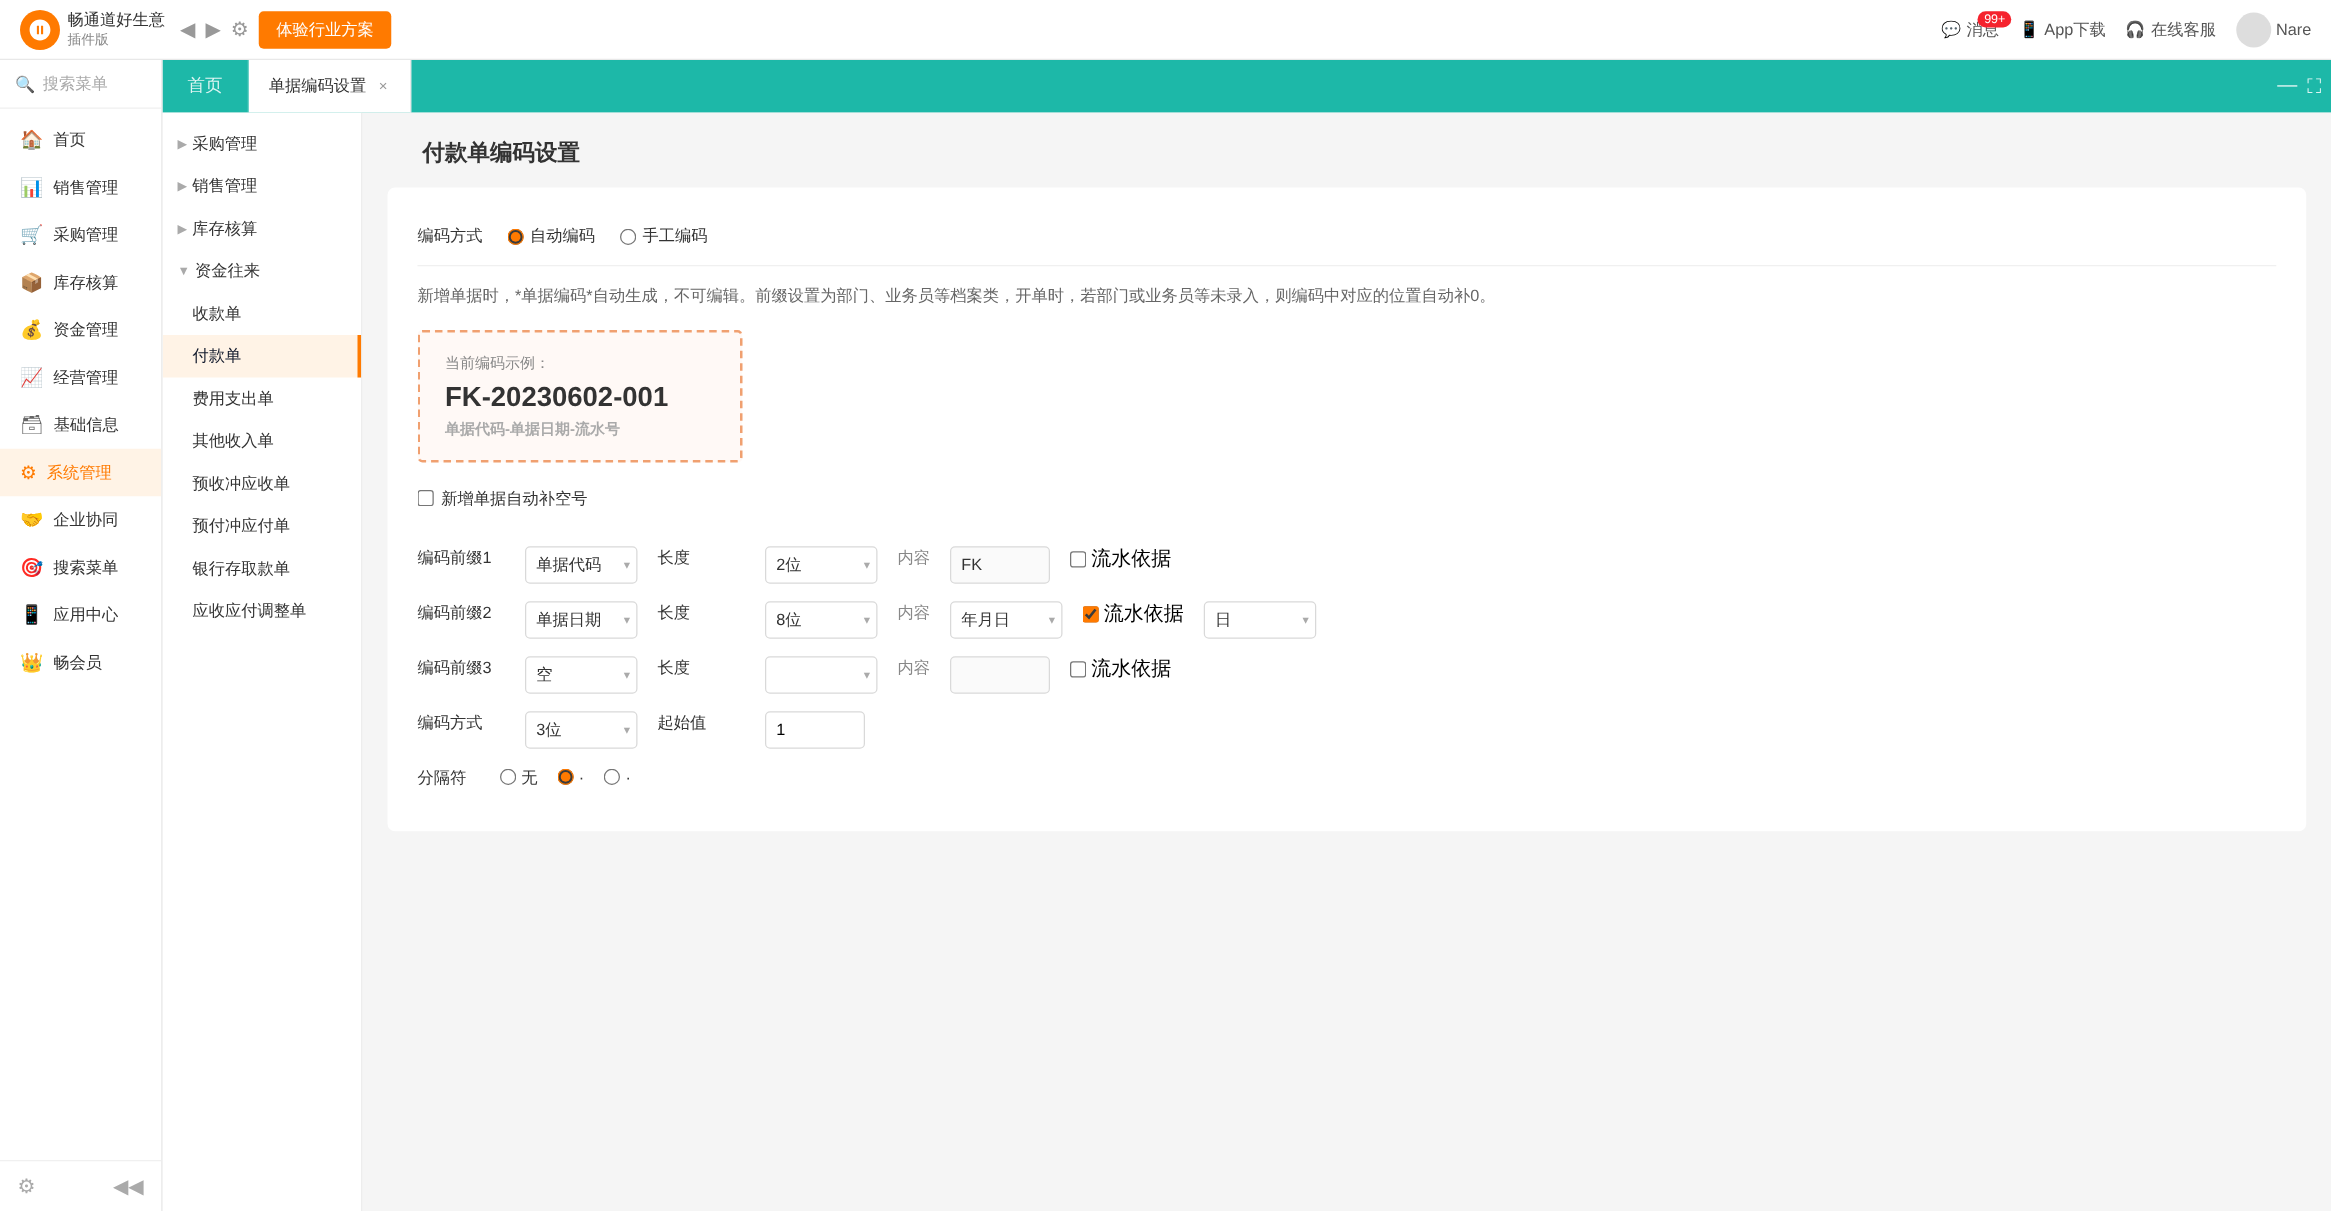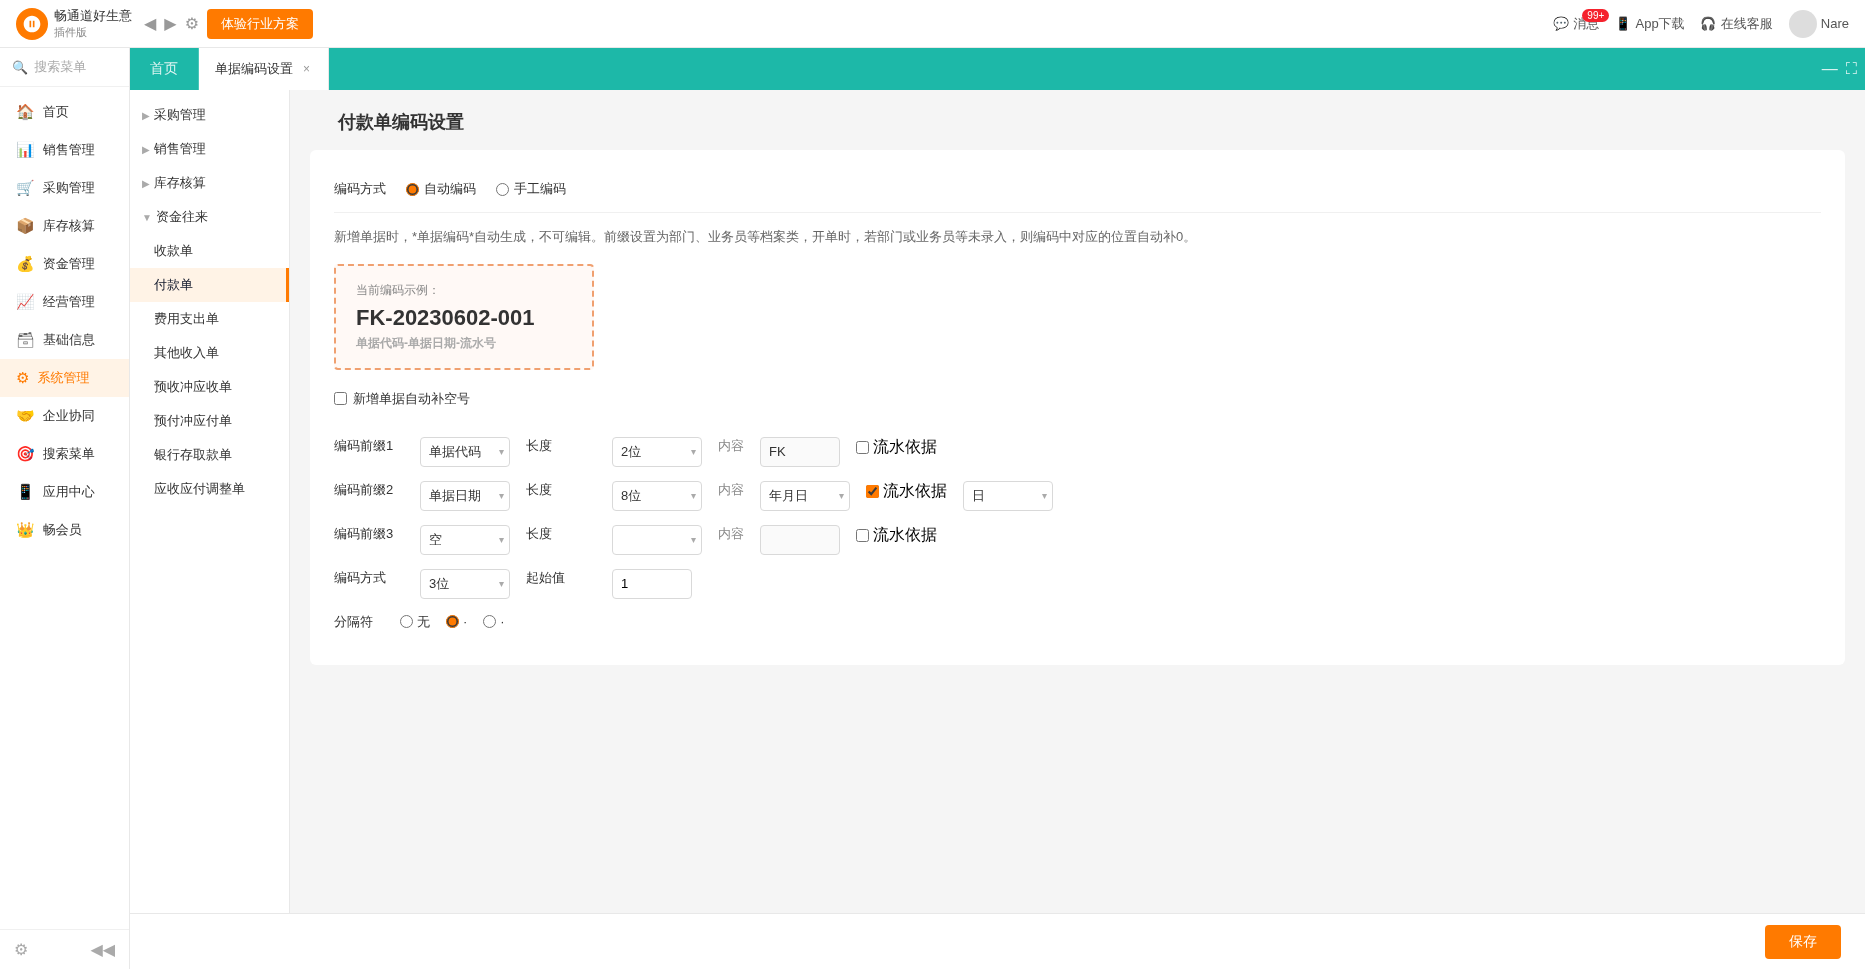--- a/index.html
+++ b/index.html
@@ -598,17 +598,14 @@
             <label class="separator-option">
               <input type="radio" name="separator" style="">
               <span>·</span>
             </label>
           </div>
 
         </div>
       </div>
     </div>
 
-    <div class="bottom-bar">
-      <button class="save-btn">保存</button>
-    </div>
   </div>
 </div>
 
 </body></html>

